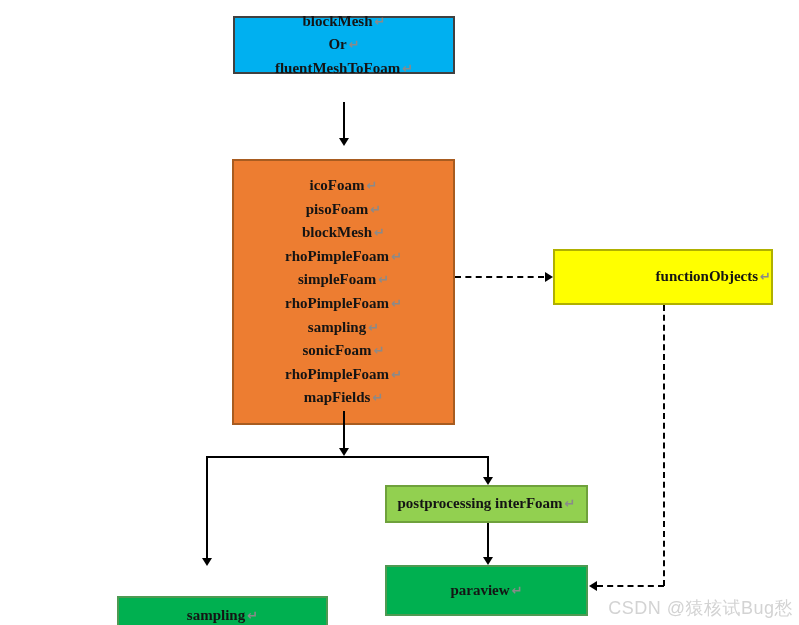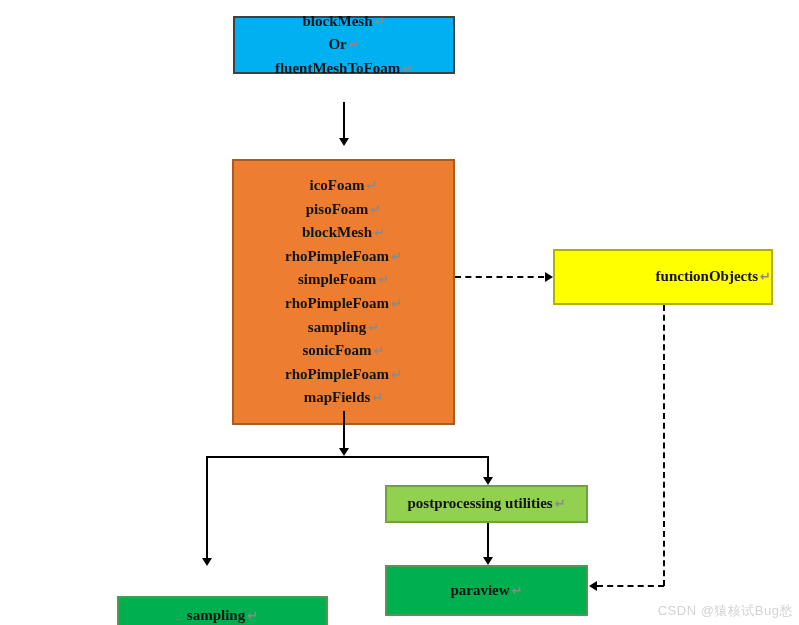--- a/index.html
+++ b/index.html
@@ -30,21 +30,21 @@
   .vdash{position:absolute;width:0;border-left:2px dashed #000;}
   .hdash{position:absolute;height:0;border-top:2px dashed #000;}
   .ah{position:absolute;width:0;height:0;}
   .ah-down{border-left:5px solid transparent;border-right:5px solid transparent;border-top:8px solid #000;}
   .ah-right{border-top:5px solid transparent;border-bottom:5px solid transparent;border-left:8px solid #000;}
   .ah-left{border-top:5px solid transparent;border-bottom:5px solid transparent;border-right:8px solid #000;}
   
   #watermark{
     position:absolute;right:6px;bottom:5px;
     font-family:"Liberation Sans","DejaVu Sans",sans-serif;
-    font-size:13px;color:#d3d3d3;letter-spacing:0.5px;text-align:right;
+    font-size:18px;color:#d3d3d3;letter-spacing:0.5px;text-align:right;
   }
 </style>
 </head>
 <body>
 
 <div id="canvas">
 
   <div class="box" id="mesh-box" style="background-color: rgb(0, 176, 240);">
     <div class="line"><span>blockMesh</span><span class="crlf">↵</span></div>
     <div class="line"><span>Or</span><span class="crlf">↵</span></div>
@@ -62,21 +62,21 @@
     <div class="line"><span>sonicFoam</span><span class="crlf">↵</span></div>
     <div class="line"><span>rhoPimpleFoam</span><span class="crlf">↵</span></div>
     <div class="line"><span>mapFields</span><span class="crlf">↵</span></div>
   </div>
 
   <div class="box" id="fo-box" style="background-color: rgb(255, 255, 0); align-items: flex-end;">
     <div class="line"><span>functionObjects</span><span class="crlf">↵</span></div>
   </div>
 
   <div class="box" id="pp-box" style="background-color: rgb(146, 208, 80);">
-    <div class="line"><span>postprocessing utilities</span><span class="crlf">↵</span></div>
+    <div class="line"><span>postprocessing interFoam</span><span class="crlf">↵</span></div>
   </div>
 
   <div class="box" id="sampling-box" style="background-color: rgb(0, 176, 80);">
     <div class="line"><span>sampling</span><span class="crlf">↵</span></div>
   </div>
 
   <div class="box" id="paraview-box" style="background-color: rgb(0, 176, 80);">
     <div class="line"><span>paraview</span><span class="crlf">↵</span></div>
   </div>
 

